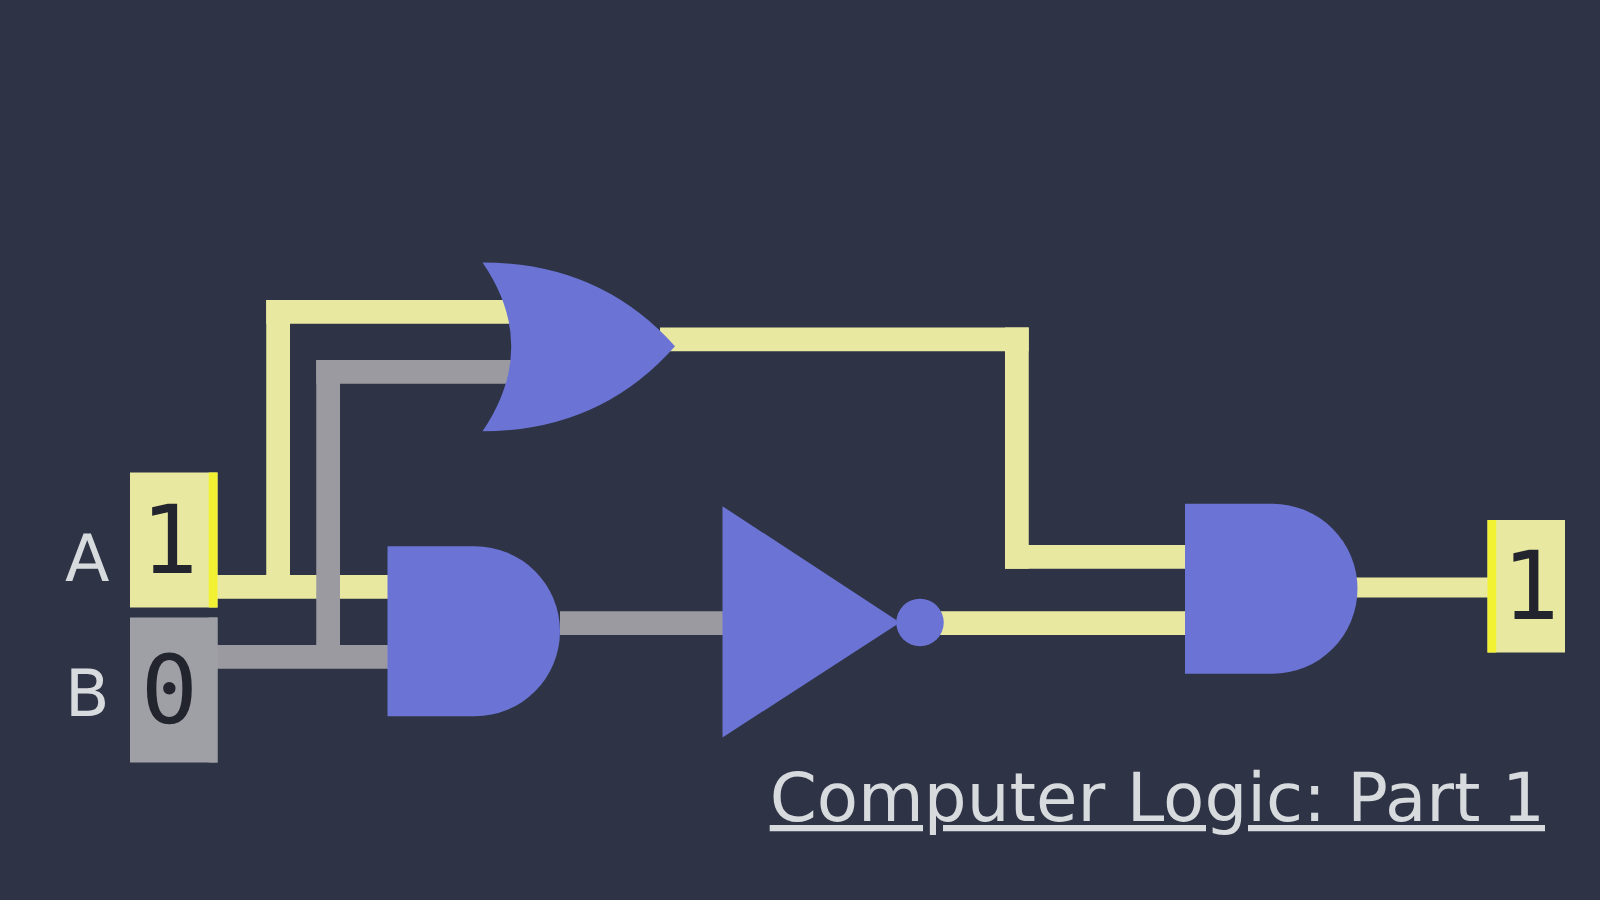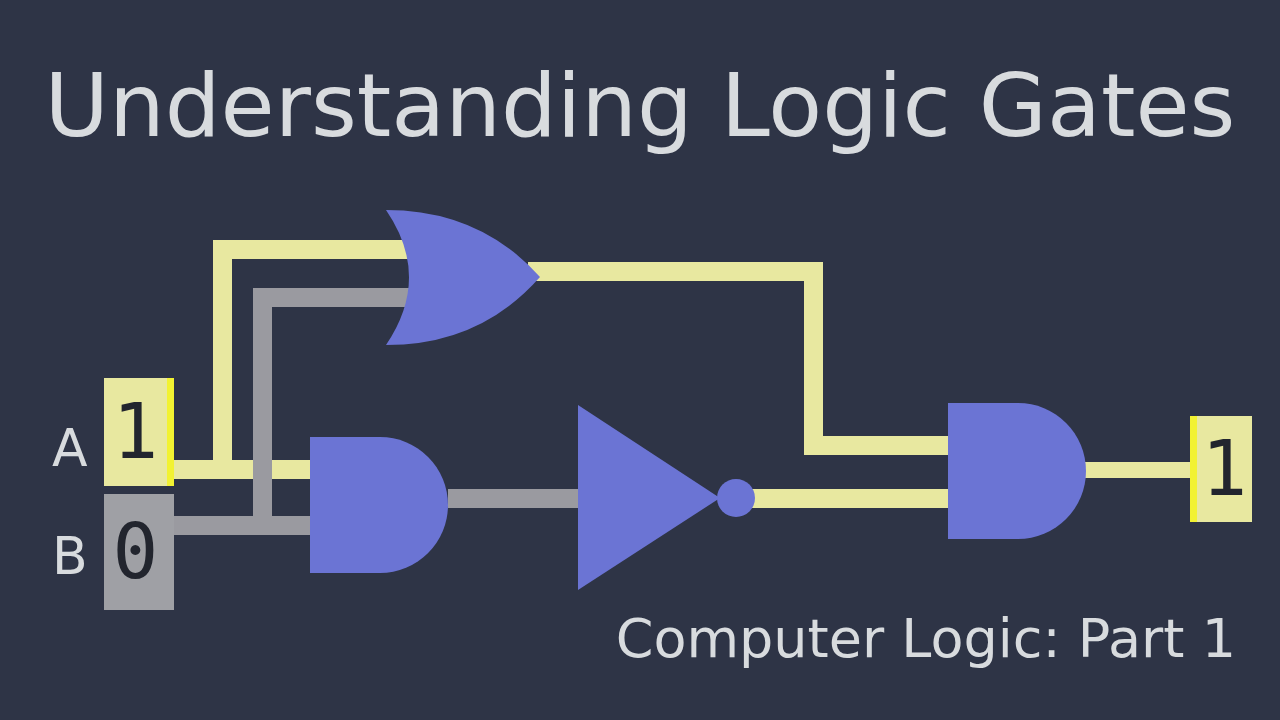--- a/index.html
+++ b/index.html
@@ -32,20 +32,21 @@
   #subtitle {
     position: absolute;
     right: 44px;
     top: 612px;
     font-family: "DejaVu Sans", sans-serif;
     font-size: 54px;
     font-weight: 400;
     color: #D8DBDE;
     line-height: 1;
     white-space: nowrap;
+    text-decoration: underline;
   }
   #circuit {
     position: absolute;
     left: 0;
     top: 0;
     width: 1280px;
     height: 720px;
   }
   .io-label {
     position: absolute;
@@ -77,21 +78,20 @@
     background: #E8E8A0;
     border-left: 7px solid #F2F232;
     border-right: none;
   }
 </style>
 </head>
 <body>
 
 <div id="stage">
 
-  <div id="title">Understanding Logic Gates</div>
 
   <svg id="circuit" viewBox="0 0 1280 720" xmlns="http://www.w3.org/2000/svg">
 
     <rect x="160" y="460" width="170" height="19" fill="#E8E8A0"></rect>
 
     <rect x="213" y="240" width="19" height="232" fill="#E8E8A0"></rect>
 
     <rect x="213" y="240" width="200" height="19" fill="#E8E8A0"></rect>
 
     <rect x="160" y="516" width="175" height="19" fill="#9A9AA0"></rect>

